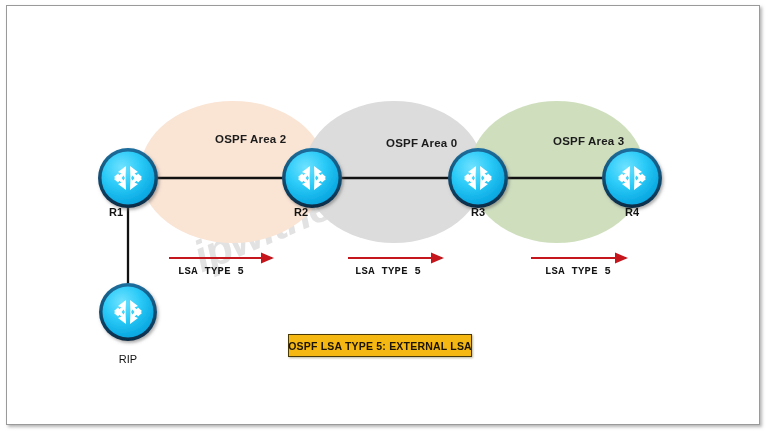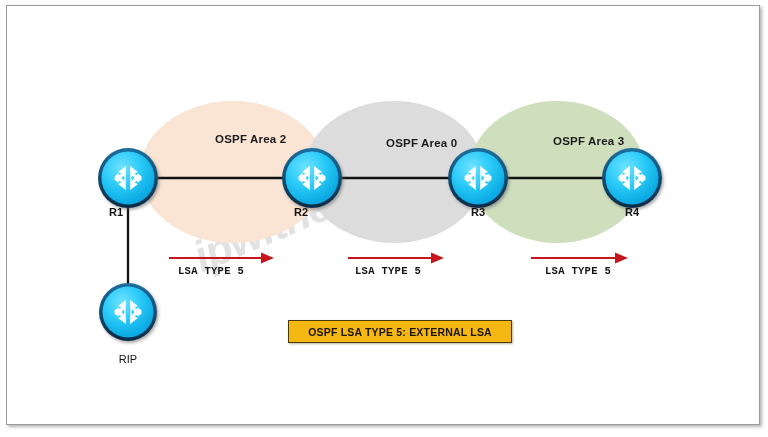--- a/index.html
+++ b/index.html
@@ -83,22 +83,22 @@
     color: #121212;
     white-space: nowrap;
     text-align: center;
     width: 120px;
   }
 
   
   .caption-box {
     position: absolute;
     left: 288px;
-    top: 320px;
-    width: 224px;
+    top: 334px;
+    width: 184px;
     height: 23px;
     background: #f5b711;
     border: 1px solid #4a3a06;
     box-sizing: border-box;
     display: flex;
     align-items: center;
     justify-content: center;
     box-shadow: 1px 1px 2px rgba(100,90,40,0.45);
   }
   .caption-text {

